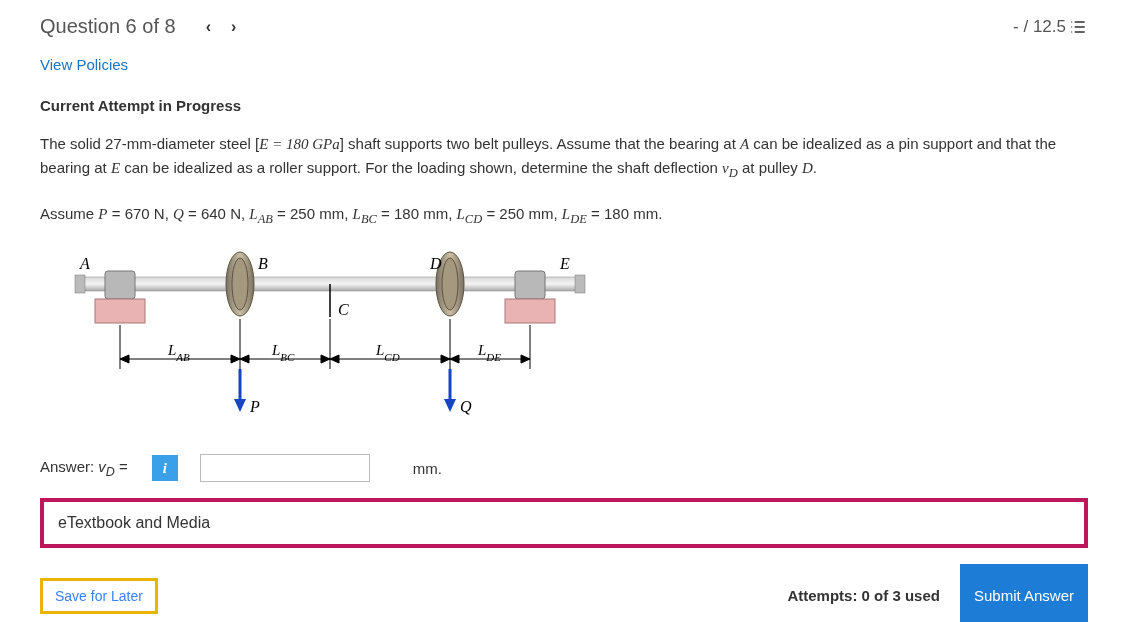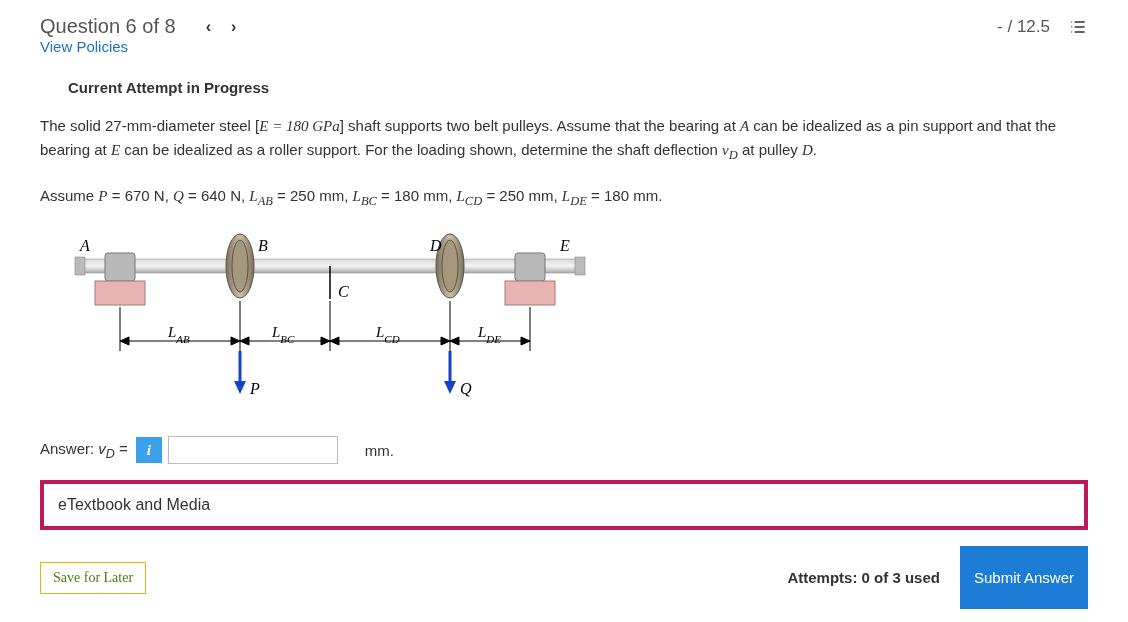--- a/index.html
+++ b/index.html
@@ -8,38 +8,38 @@
     background: #fff;
     color: #333;
     font-size: 15px;
     padding: 15px 40px 20px 40px;
     width: 1128px;
   }
   .header-row {
     display: flex;
     justify-content: space-between;
     align-items: center;
-    margin-bottom: 0;
+    margin-bottom: 18px;
   }
   .header-left { display: flex; align-items: center; gap: 30px; }
   .q-title { font-size: 20px; color: #555; font-weight: 400; }
   .nav-arrows { display: flex; gap: 20px; color: #333; }
   .arrow { cursor: pointer; font-weight: bold; font-size: 16px; }
-  .header-right { display: flex; align-items: center; gap: 18px; color: #555; font-size: 17px;}
+  .header-right { display: flex; align-items: center; gap: 2px; color: #555; font-size: 17px;}
   .list-icon { width: 20px; height: 20px; cursor: pointer; }
   .link-blue { color: #1a73c2; font-size: 15px; cursor: pointer; display: inline-block; margin-bottom: 24px; }
-  .progress-label { font-weight: 700; font-size: 15px; margin-bottom: 18px; margin-left: 28px; }
+  .progress-label { font-weight: 700; font-size: 15px; margin-bottom: 18px; }
   .content { line-height: 1.55; font-size: 15px; color: #333; }
   .content .para { margin-bottom: 18px; }
   .content i { font-style: italic; font-family: Liberation Serif, serif; }
   .diagram { margin: 10px 0 24px 20px; }
   .answer-row {
     display: flex;
     align-items: center;
-    gap: 6px;
+    gap: 22px;
     font-size: 15px;
     margin-bottom: 16px;
   }
   .info-block {
     width: 26px; height: 26px;
     background: #3aa0ea;
     color: #fff;
     display: flex; align-items: center; justify-content: center;
     font-family: Georgia, serif; font-style: italic; font-weight: bold; font-size: 15px;
     cursor: pointer;
@@ -58,27 +58,26 @@
     font-size: 16px;
     margin-bottom: 16px;
     cursor: pointer;
   }
   .bottom-row {
     display: flex;
     justify-content: space-between;
     align-items: center;
   }
   .save-btn {
-    border: 1px solid #eab308;
+    border: 3px solid #eab308;
     background: #fff;
-    color: #4d7c0f;
+    color: #3b82f6;
     padding: 7px 12px;
     font-size: 14px;
     cursor: pointer;
-    font-family: Liberation Serif, serif;
   }
   .right-actions { display: flex; align-items: center; gap: 20px; }
   .attempts { font-size: 15px; font-weight: 700; color: #333; }
   .submit-btn {
     background: #1c7cd6;
     color: #fff;
     border: none;
     padding: 23px 14px;
     font-size: 15px;
     cursor: pointer;

